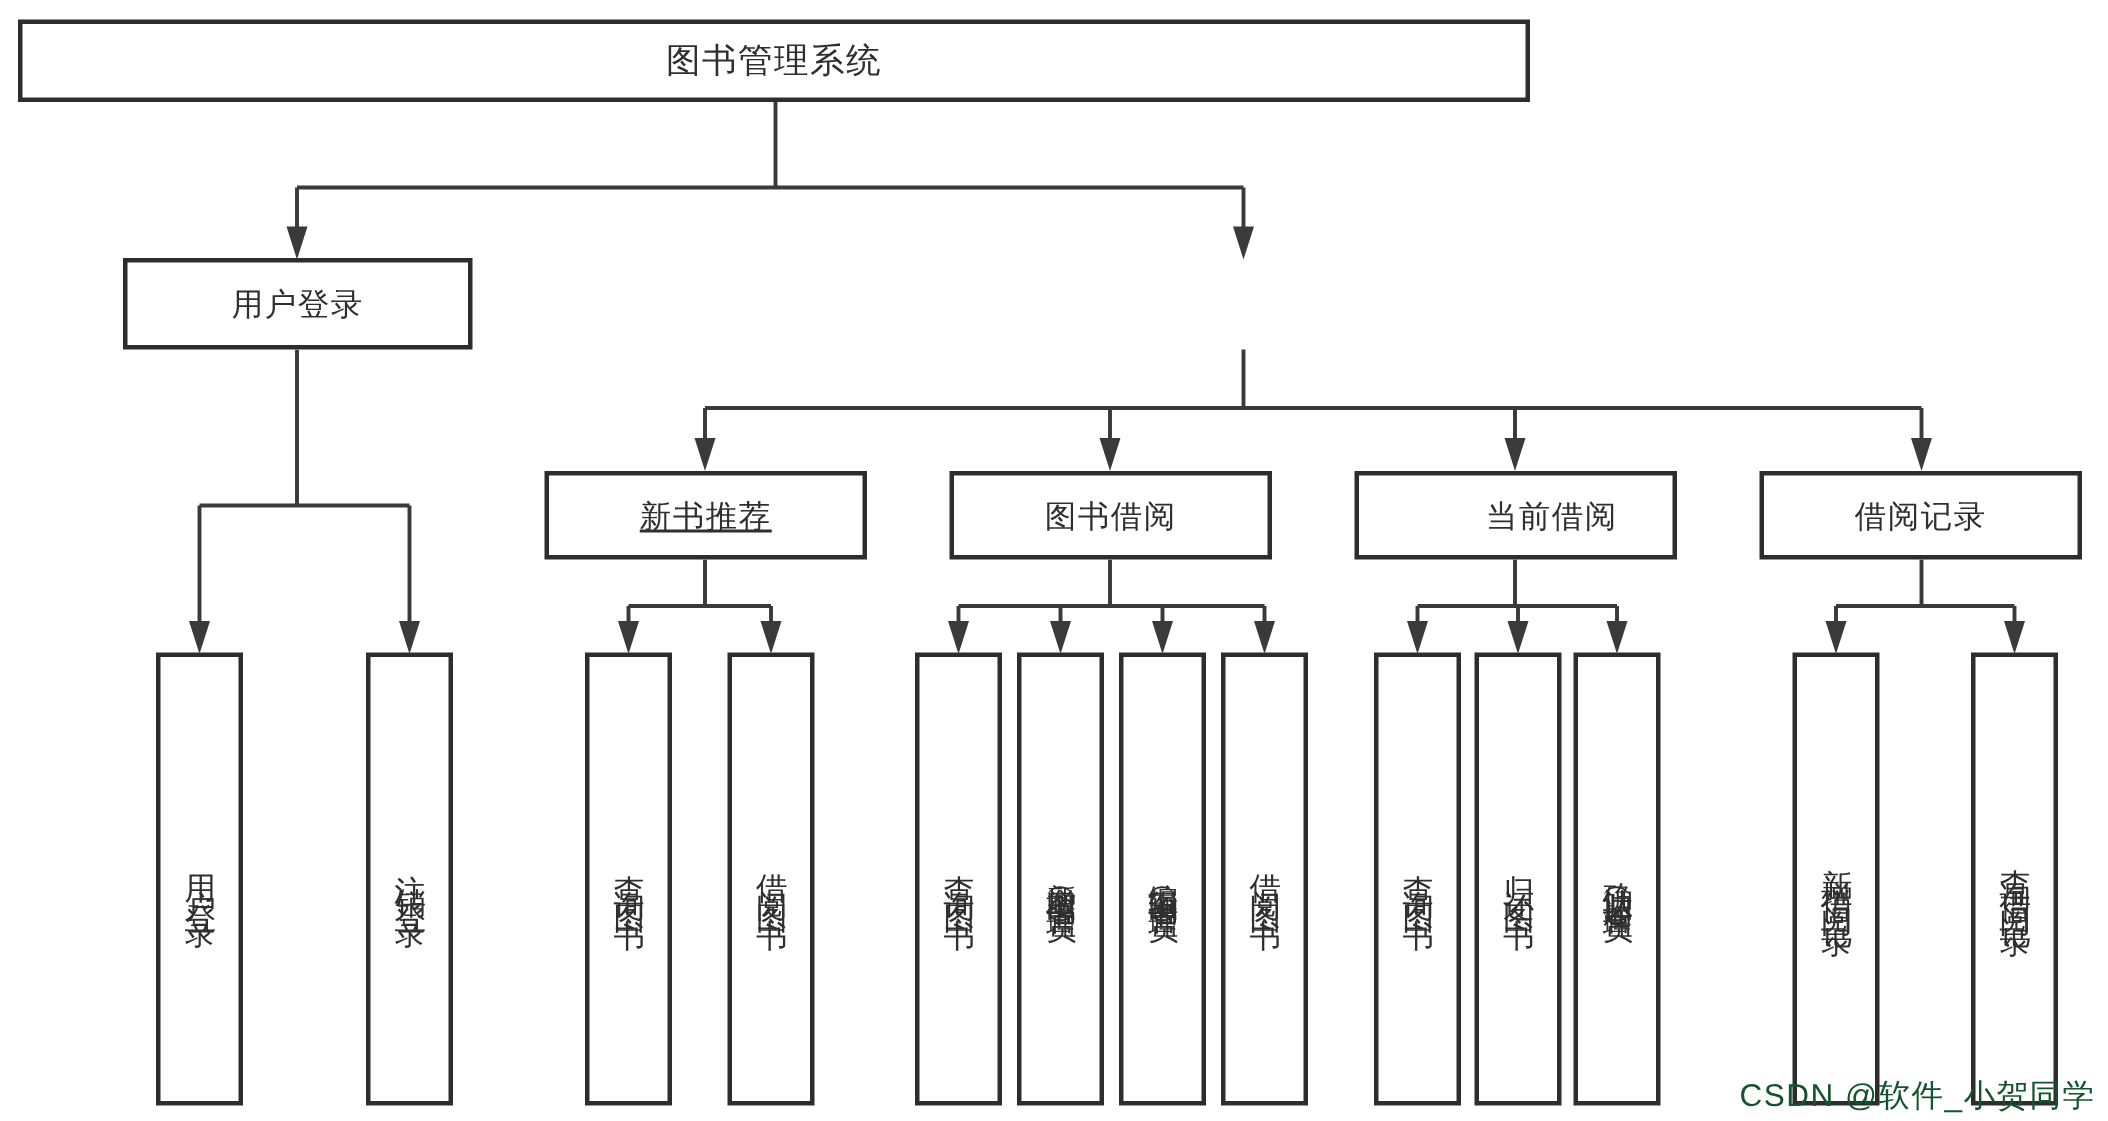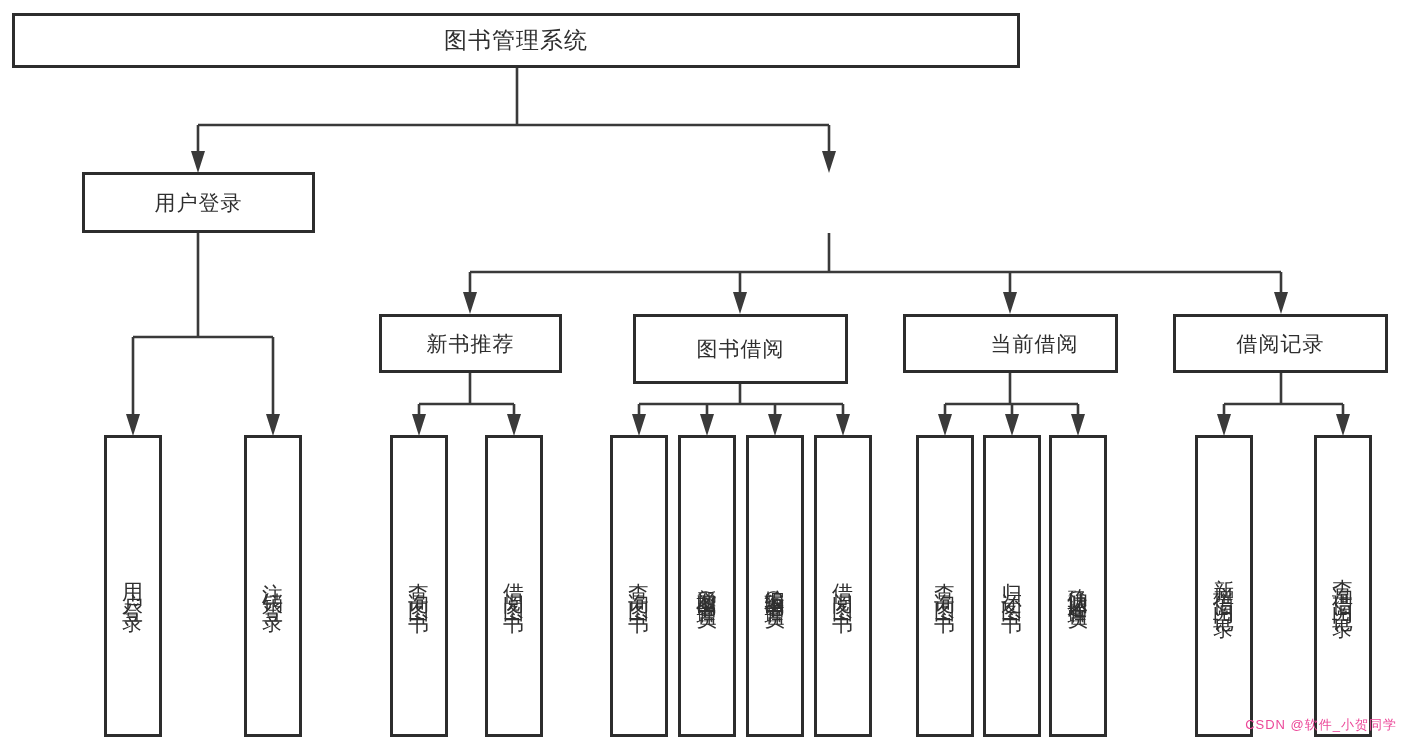--- a/index.html
+++ b/index.html
@@ -37,22 +37,22 @@
     letter-spacing:10px;
     line-height:1;
     color:#2f2f2f;
     white-space:nowrap;
   }
   .vbox.long span{font-size:20px;letter-spacing:3px;}
   .vbox.mid span{letter-spacing:8px;}
   #watermark{
     position:absolute;
     top:716px;right:8px;
-    font-size:13px;
-    color:#ec4899;
+    font-size:21px;
+    color:#14532d;
     letter-spacing:1px;
   }
 </style>
 </head>
 <body>
 
 <div id="canvas">
 
   <svg id="wires" viewBox="0 0 1405 747" xmlns="http://www.w3.org/2000/svg">
 
@@ -73,22 +73,22 @@
              M768 414 L782 414 L775 436 Z  M836 414 L850 414 L843 436 Z
              M938 414 L952 414 L945 436 Z  M1005 414 L1019 414 L1012 436 Z
              M1071 414 L1085 414 L1078 436 Z
              M1217 414 L1231 414 L1224 436 Z  M1336 414 L1350 414 L1343 436 Z"></path>
   </svg>
 
   <div class="hbox root" style="left:12px;top:13px;width:1008px;height:55px;">图书管理系统</div>
 
   <div class="hbox" style="left:82px;top:172px;width:233px;height:61px;">用户登录</div>
 
-  <div class="hbox" style="left:379px;top:314px;width:183px;height:59px;">新书推荐</div>
-  <div class="hbox" style="left:633px;top:314px;width:215px;height:70px;">图书借阅</div>
+  <div class="hbox" style="left:363px;top:314px;width:215px;height:59px;text-decoration:underline;">新书推荐</div>
+  <div class="hbox" style="left:633px;top:314px;width:215px;height:59px;">图书借阅</div>
   <div class="hbox" style="left:903px;top:314px;width:215px;height:59px;padding-left:48px;">当前借阅</div>
   <div class="hbox" style="left:1173px;top:314px;width:215px;height:59px;">借阅记录</div>
 
   <div class="vbox" style="left:104px;">
     <span>用户登录</span>
   </div>
   <div class="vbox" style="left:244px;">
     <span>注销登录</span>
   </div>
 

